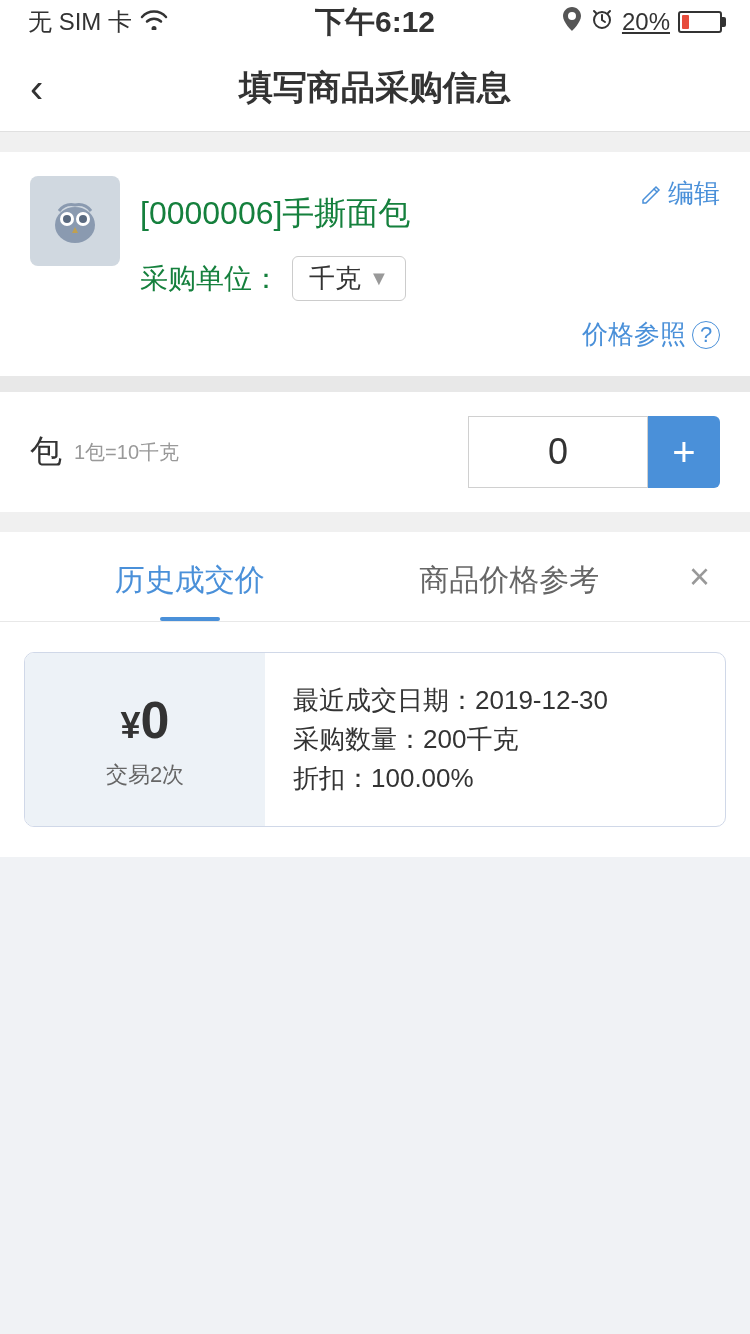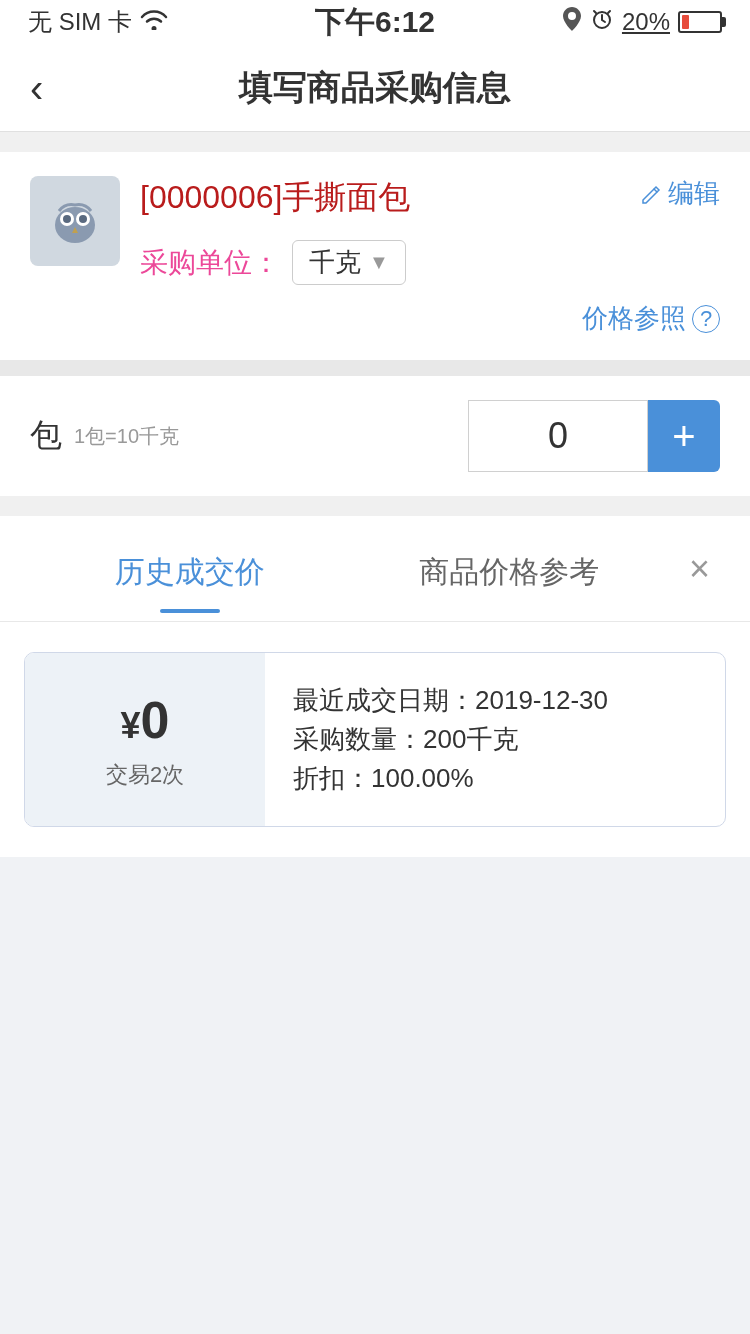--- a/index.html
+++ b/index.html
@@ -120,33 +120,33 @@
       border-radius: 8px;
       display: flex;
       align-items: center;
       justify-content: center;
       color: #7a8a9a;
       font-size: 36px;
       flex-shrink: 0;
     }
     .product-name {
       font-size: 32px;
-      color: #b91c1c;
+      color: #15803d;
       font-weight: 500;
-      margin-top: 0;
+      margin-top: 16px;
     }
     .product-unit-row {
       display: flex;
       align-items: center;
       margin-top: 20px;
       gap: 12px;
     }
     .unit-label {
       font-size: 28px;
-      color: #ec4899;
+      color: #15803d;
     }
     .unit-select {
       border: 1px solid #ccc;
       border-radius: 6px;
       padding: 4px 16px;
       font-size: 26px;
       color: #333;
       display: flex;
       align-items: center;
       gap: 8px;
@@ -239,21 +239,21 @@
 
     
     .tabs-section {
       background: #fff;
       margin-top: 20px;
     }
     .tabs-header {
       display: flex;
       align-items: center;
       border-bottom: 1px solid #e8e8e8;
-      padding: 8px 30px;
+      padding: 0 30px;
       position: relative;
     }
     .tab-item {
       flex: 1;
       text-align: center;
       padding: 28px 0 20px;
       font-size: 30px;
       color: #666;
       cursor: pointer;
       position: relative;

